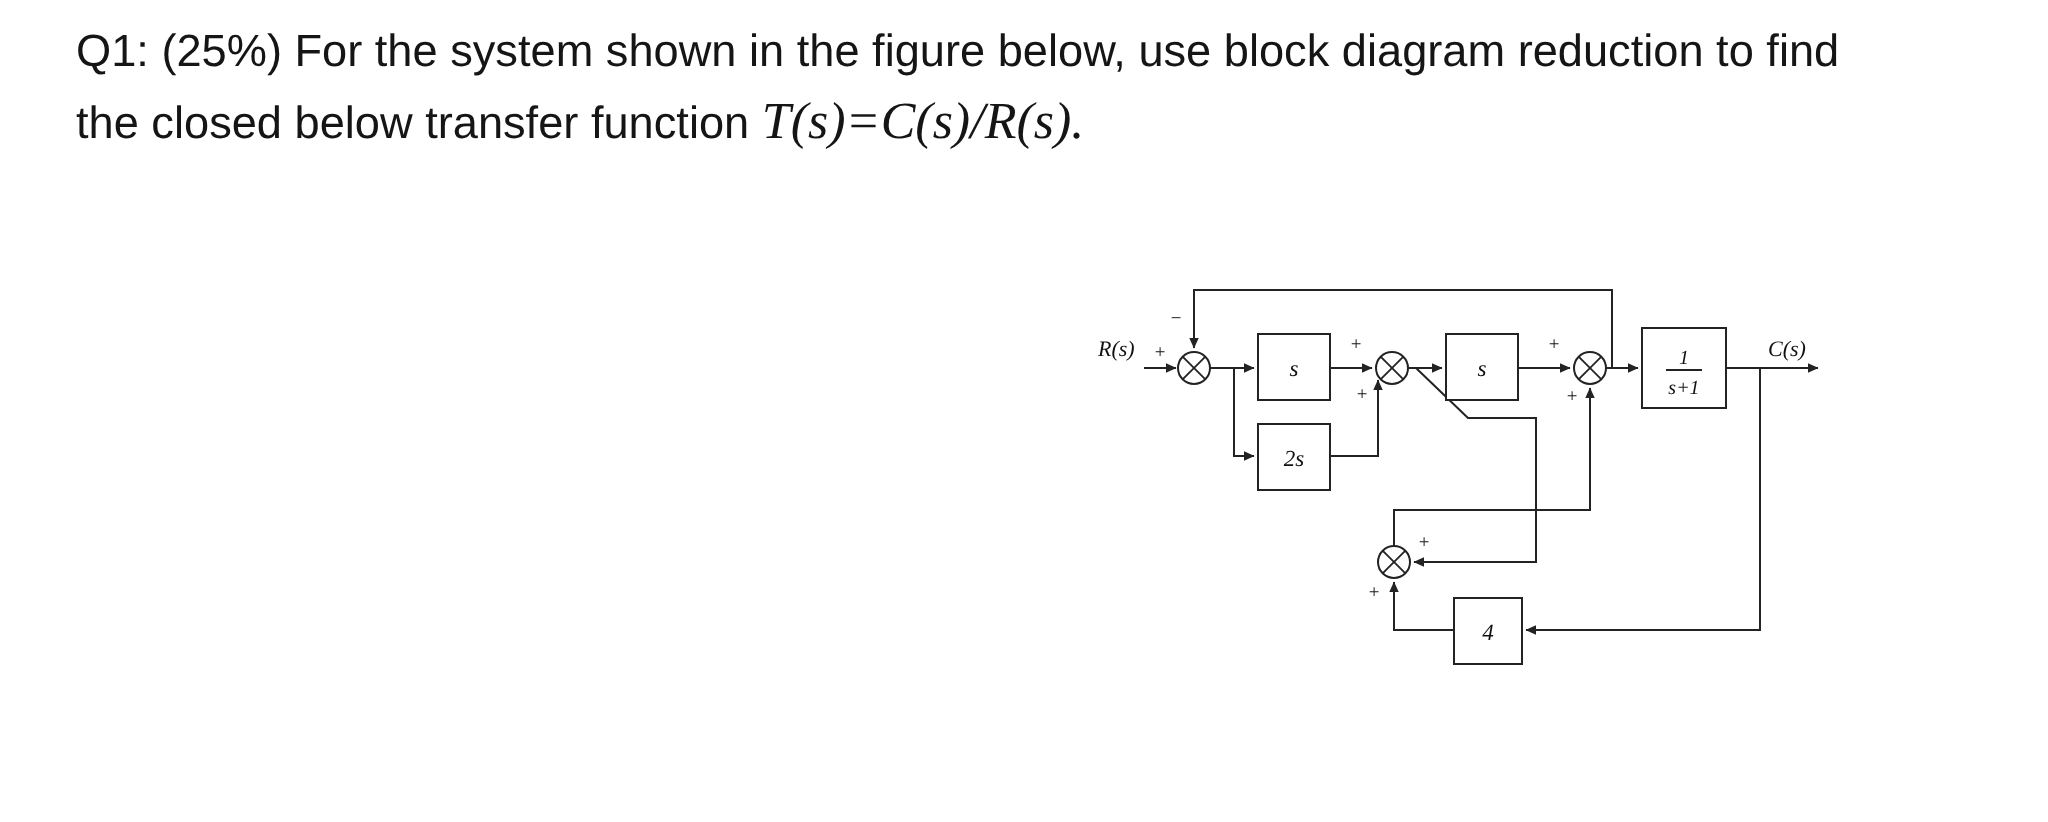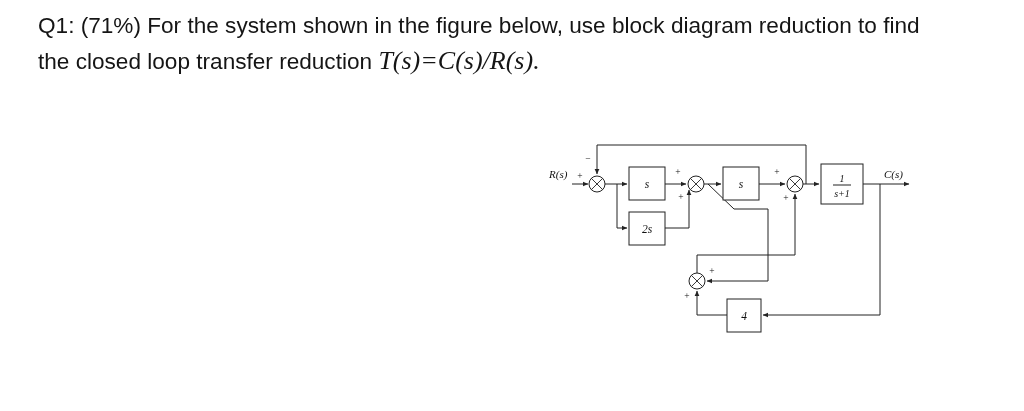--- a/index.html
+++ b/index.html
@@ -15,22 +15,22 @@
   .sumx{stroke:#232323;stroke-width:0.9;}
   .lbl{font-family:"Liberation Serif", serif;font-style:italic;font-size:11px;fill:#111;stroke:none;}
   .blk{font-family:"Liberation Serif", serif;font-style:italic;font-size:11.5px;fill:#111;stroke:none;text-anchor:middle;}
   .frac{font-family:"Liberation Serif", serif;font-style:italic;font-size:10px;fill:#111;stroke:none;text-anchor:middle;}
   .sign{font-family:"Liberation Serif", serif;font-size:9.5px;fill:#111;stroke:none;text-anchor:middle;}
 </style>
 </head>
 <body>
 
 <div class="question">
-  <div class="qline">Q1: (71%) For the system shown in the figure below, use block diagram reduction to find</div>
-  <div class="qline"><span>the closed loop transfer reduction </span><span class="math">T(s)=C(s)/R(s).</span></div>
+  <div class="qline">Q1: (25%) For the system shown in the figure below, use block diagram reduction to find</div>
+  <div class="qline"><span>the closed below transfer function </span><span class="math">T(s)=C(s)/R(s).</span></div>
 </div>
 
 <svg class="diagram" width="1024" height="411" viewBox="0 0 1024 411">
   <defs>
     <marker id="arrow" viewBox="0 0 10 10" refX="8.5" refY="5" markerWidth="6" markerHeight="6" orient="auto-start-reverse">
       <path d="M0,1 L9,5 L0,9 z" fill="#232323"></path>
     </marker>
   </defs>
 
   <polyline class="wire" points="572,184 588,184" marker-end="url(#arrow)"></polyline>

